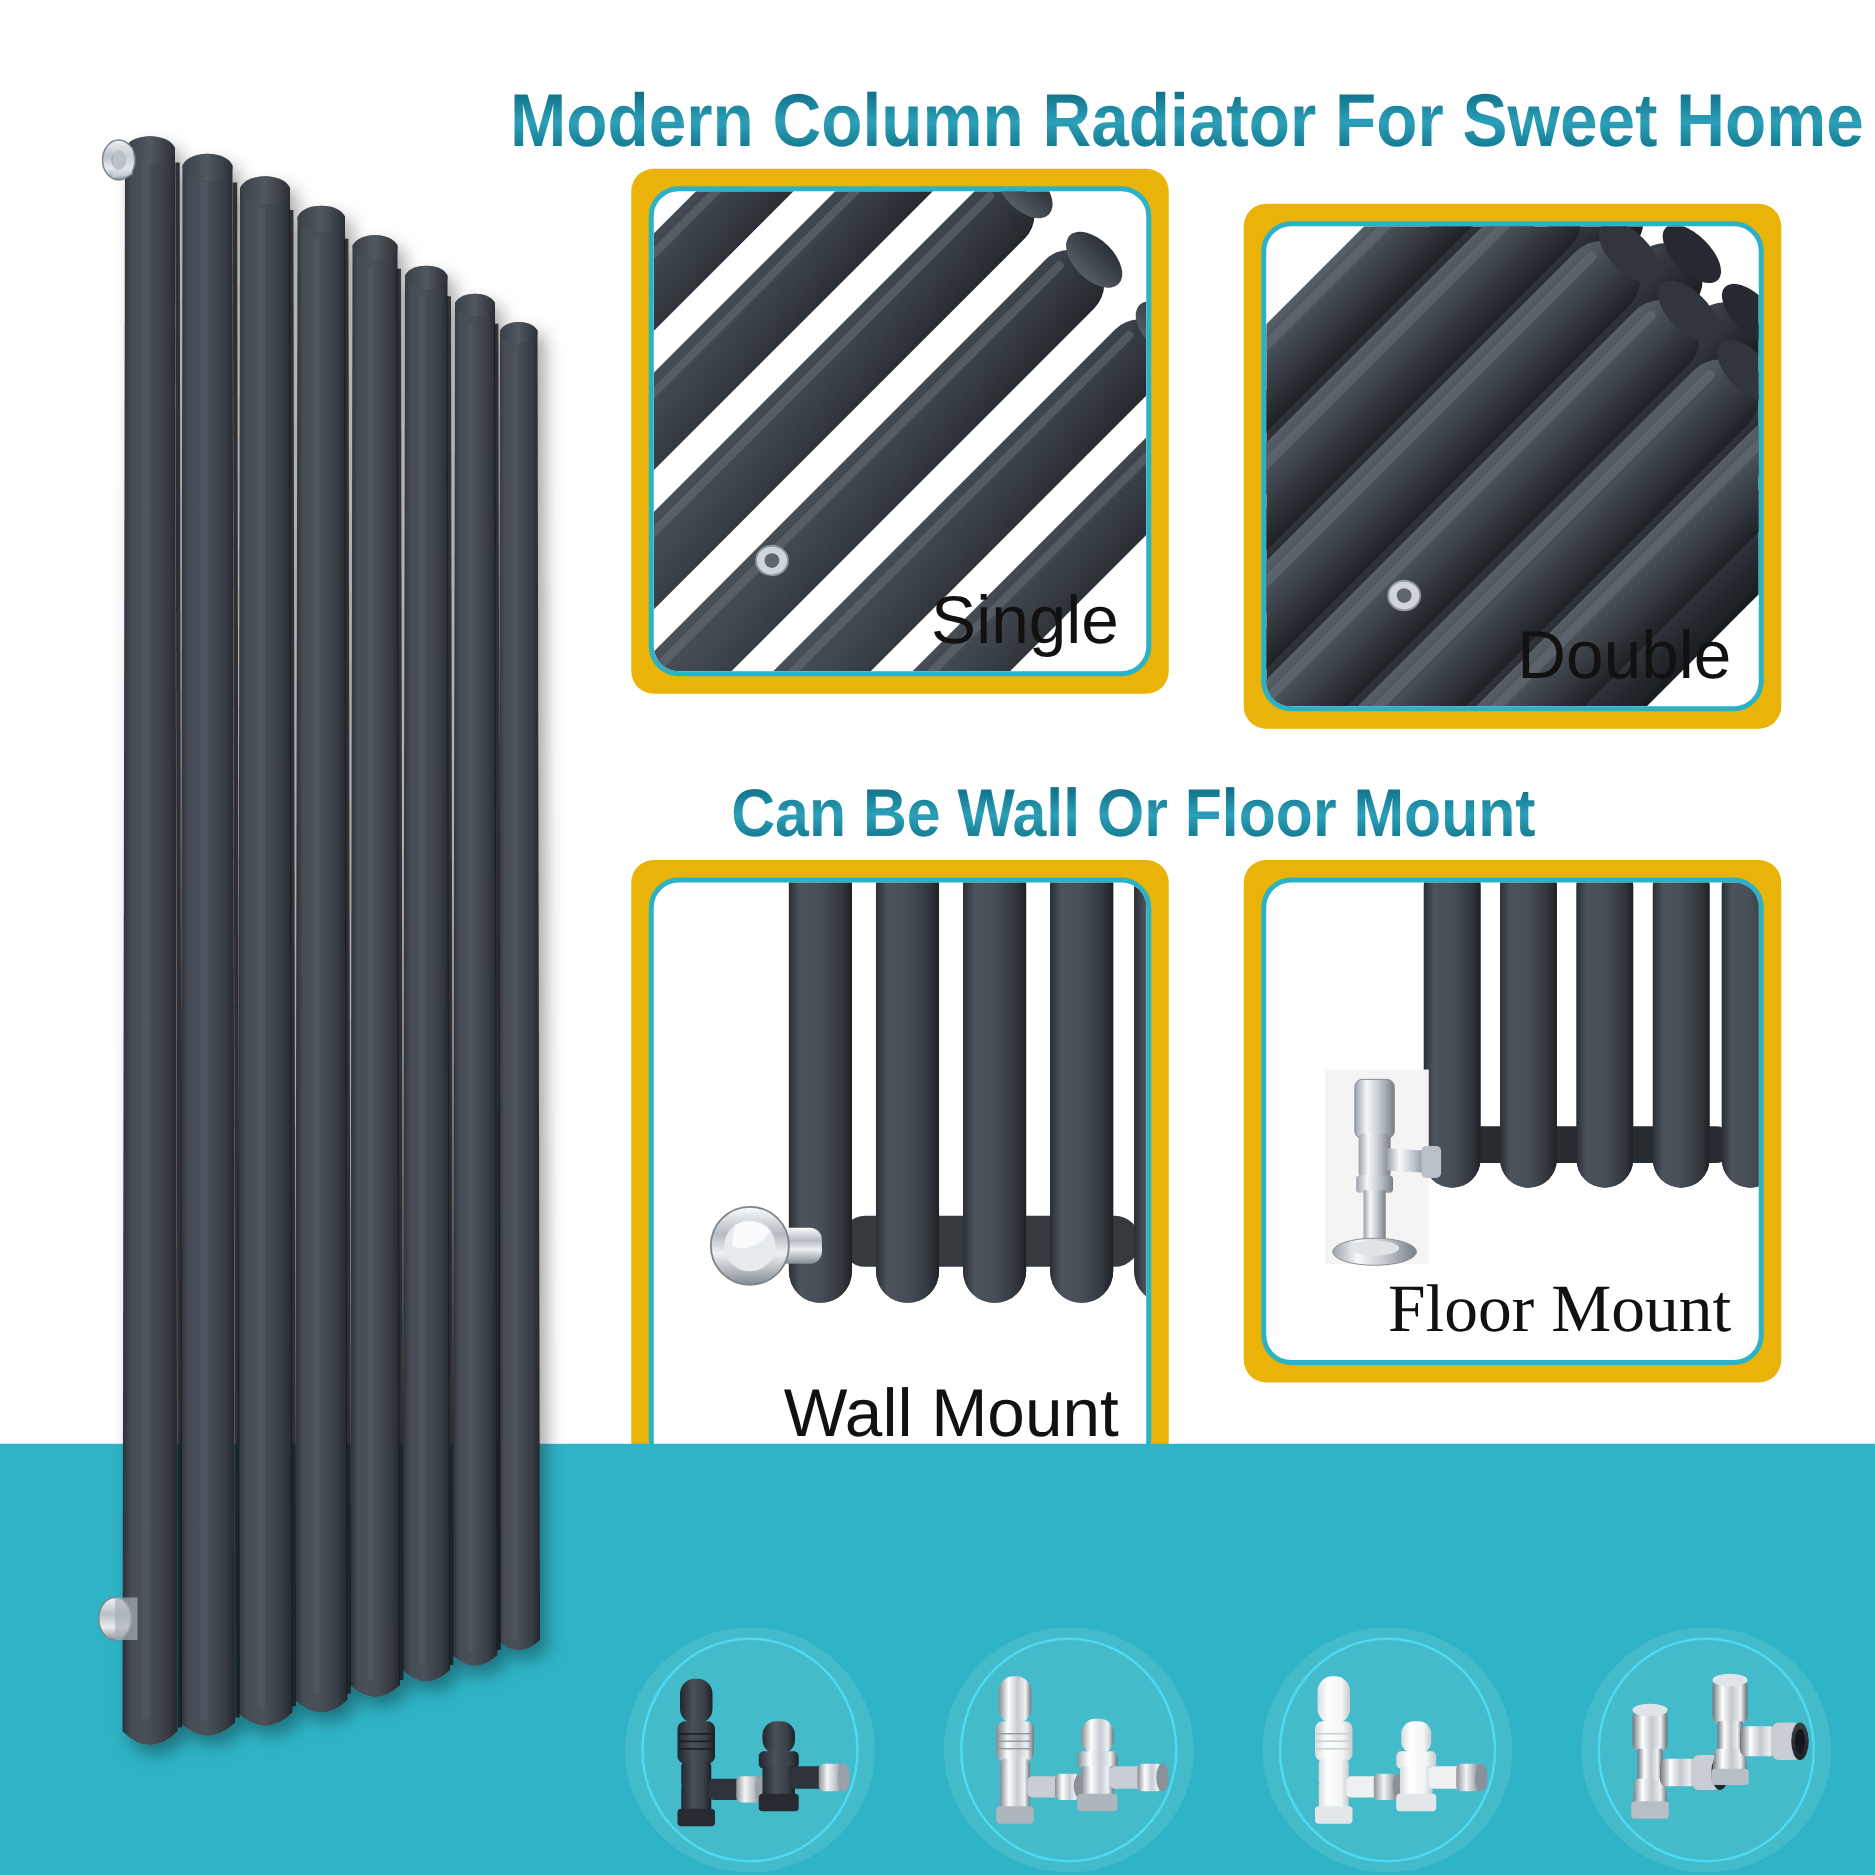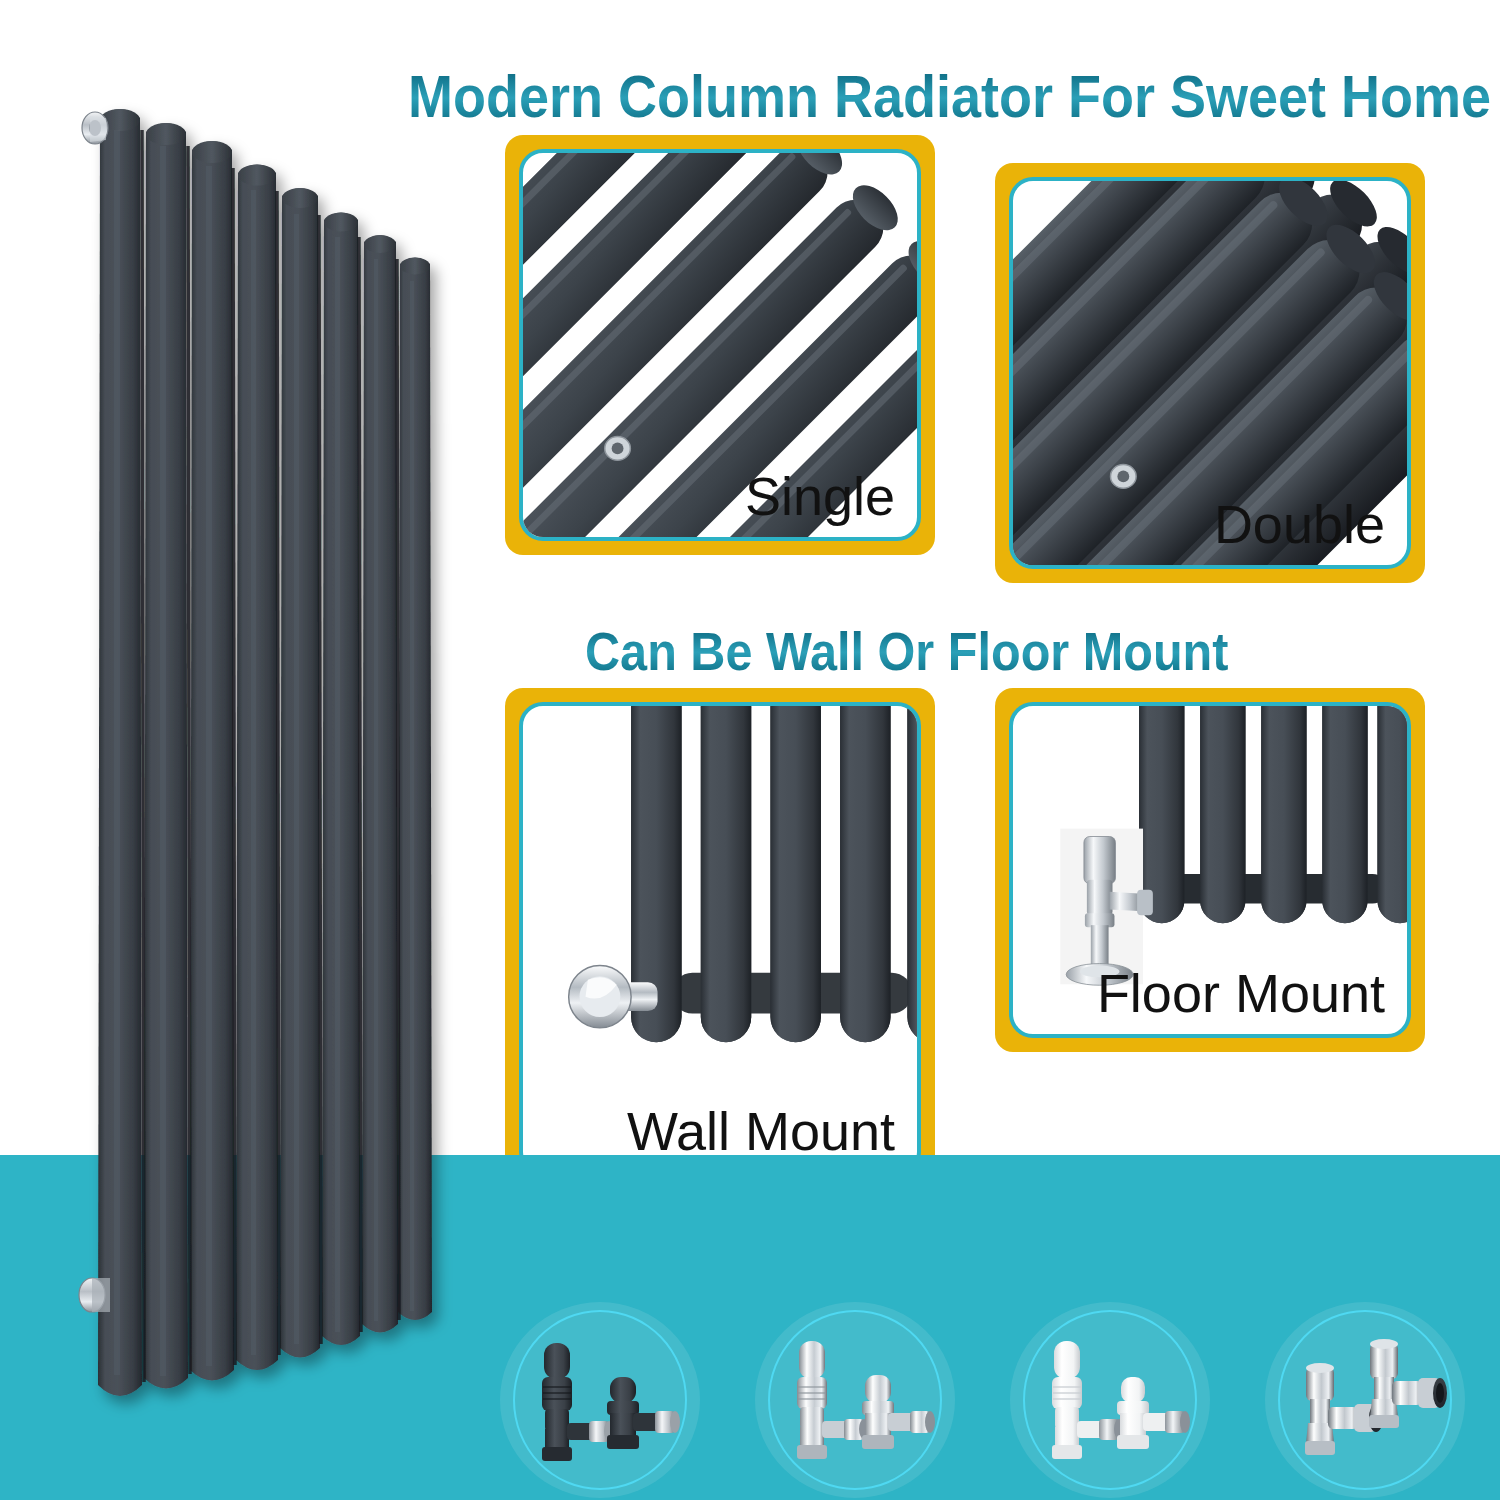--- a/index.html
+++ b/index.html
@@ -67,21 +67,21 @@
     background:#ffffff;border:4px solid #2CB2C6;border-radius:24px;
     overflow:hidden;box-sizing:border-box;
   }
   .card-label{
     position:absolute;right:22px;bottom:10px;
     font-size:54px;color:#111111;letter-spacing:0px;white-space:nowrap;
   }
   .c-single{left:505px;top:135px;width:430px;height:420px;}
   .c-double{left:995px;top:135px;width:430px;height:420px;margin-top:28px;}
   .c-wall  {left:505px;top:688px;width:430px;height:502px;}
-  .c-floor {left:995px;top:688px;width:430px;height:364px;}
+  .c-floor {left:995px;top:688px;width:430px;height:418px;font-family:Liberation Serif, serif;}
 
   
   .main-rad{position:absolute;left:70px;top:70px;width:400px;height:1350px;z-index:2;}
 
   svg{display:block;}
 </style>
 </head>
 <body>
 
 <div class="stage">

